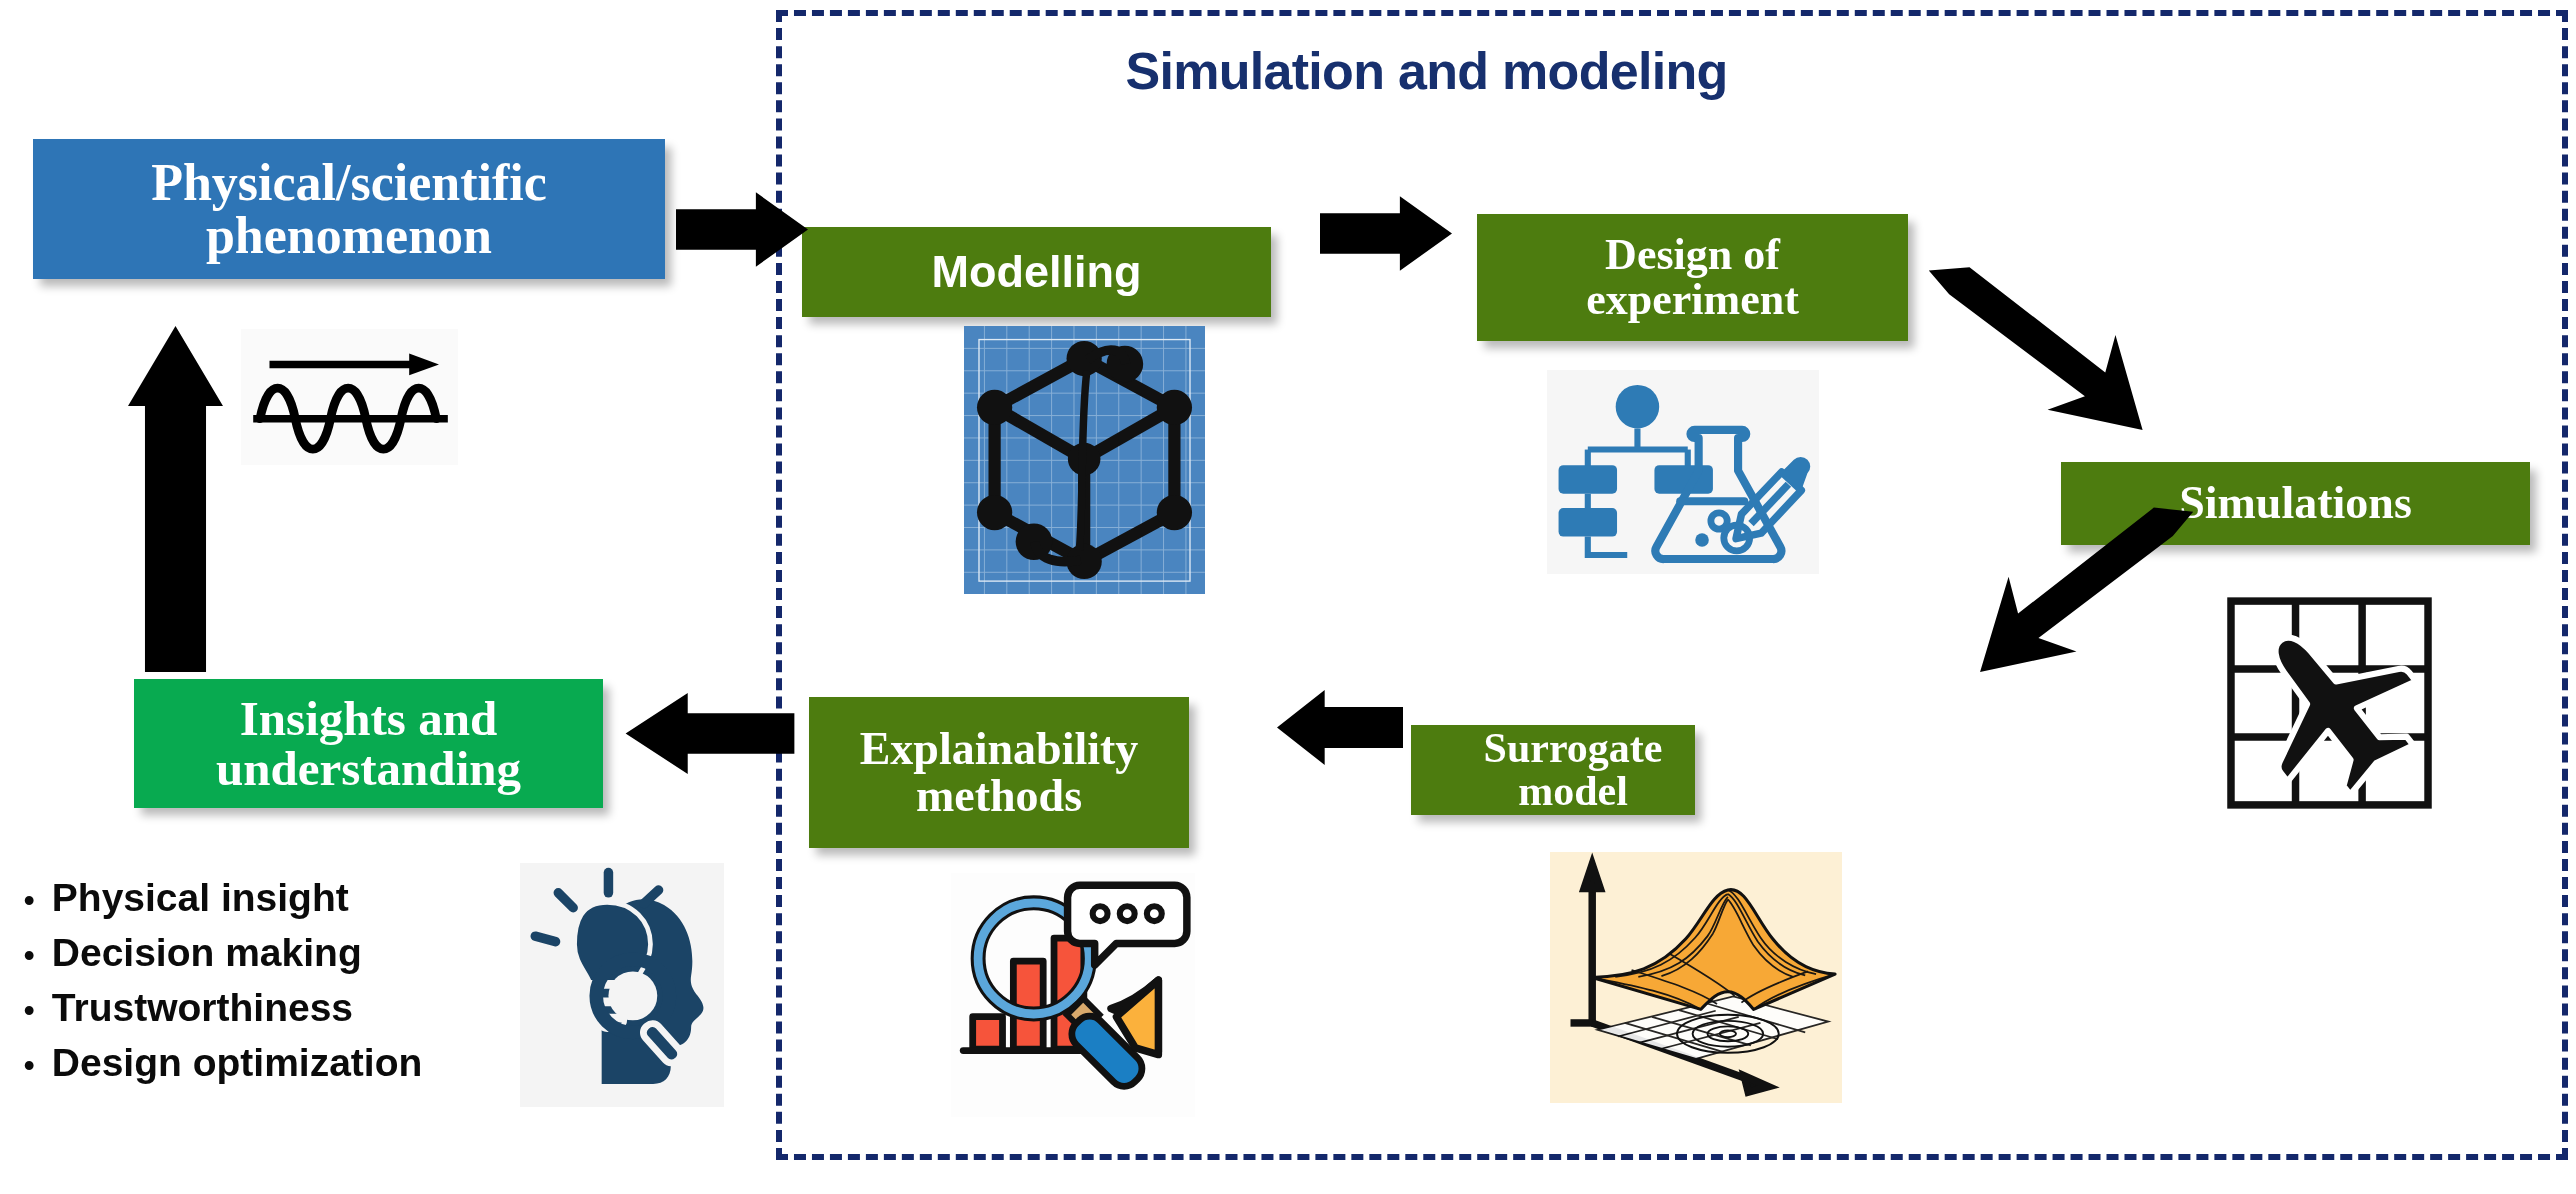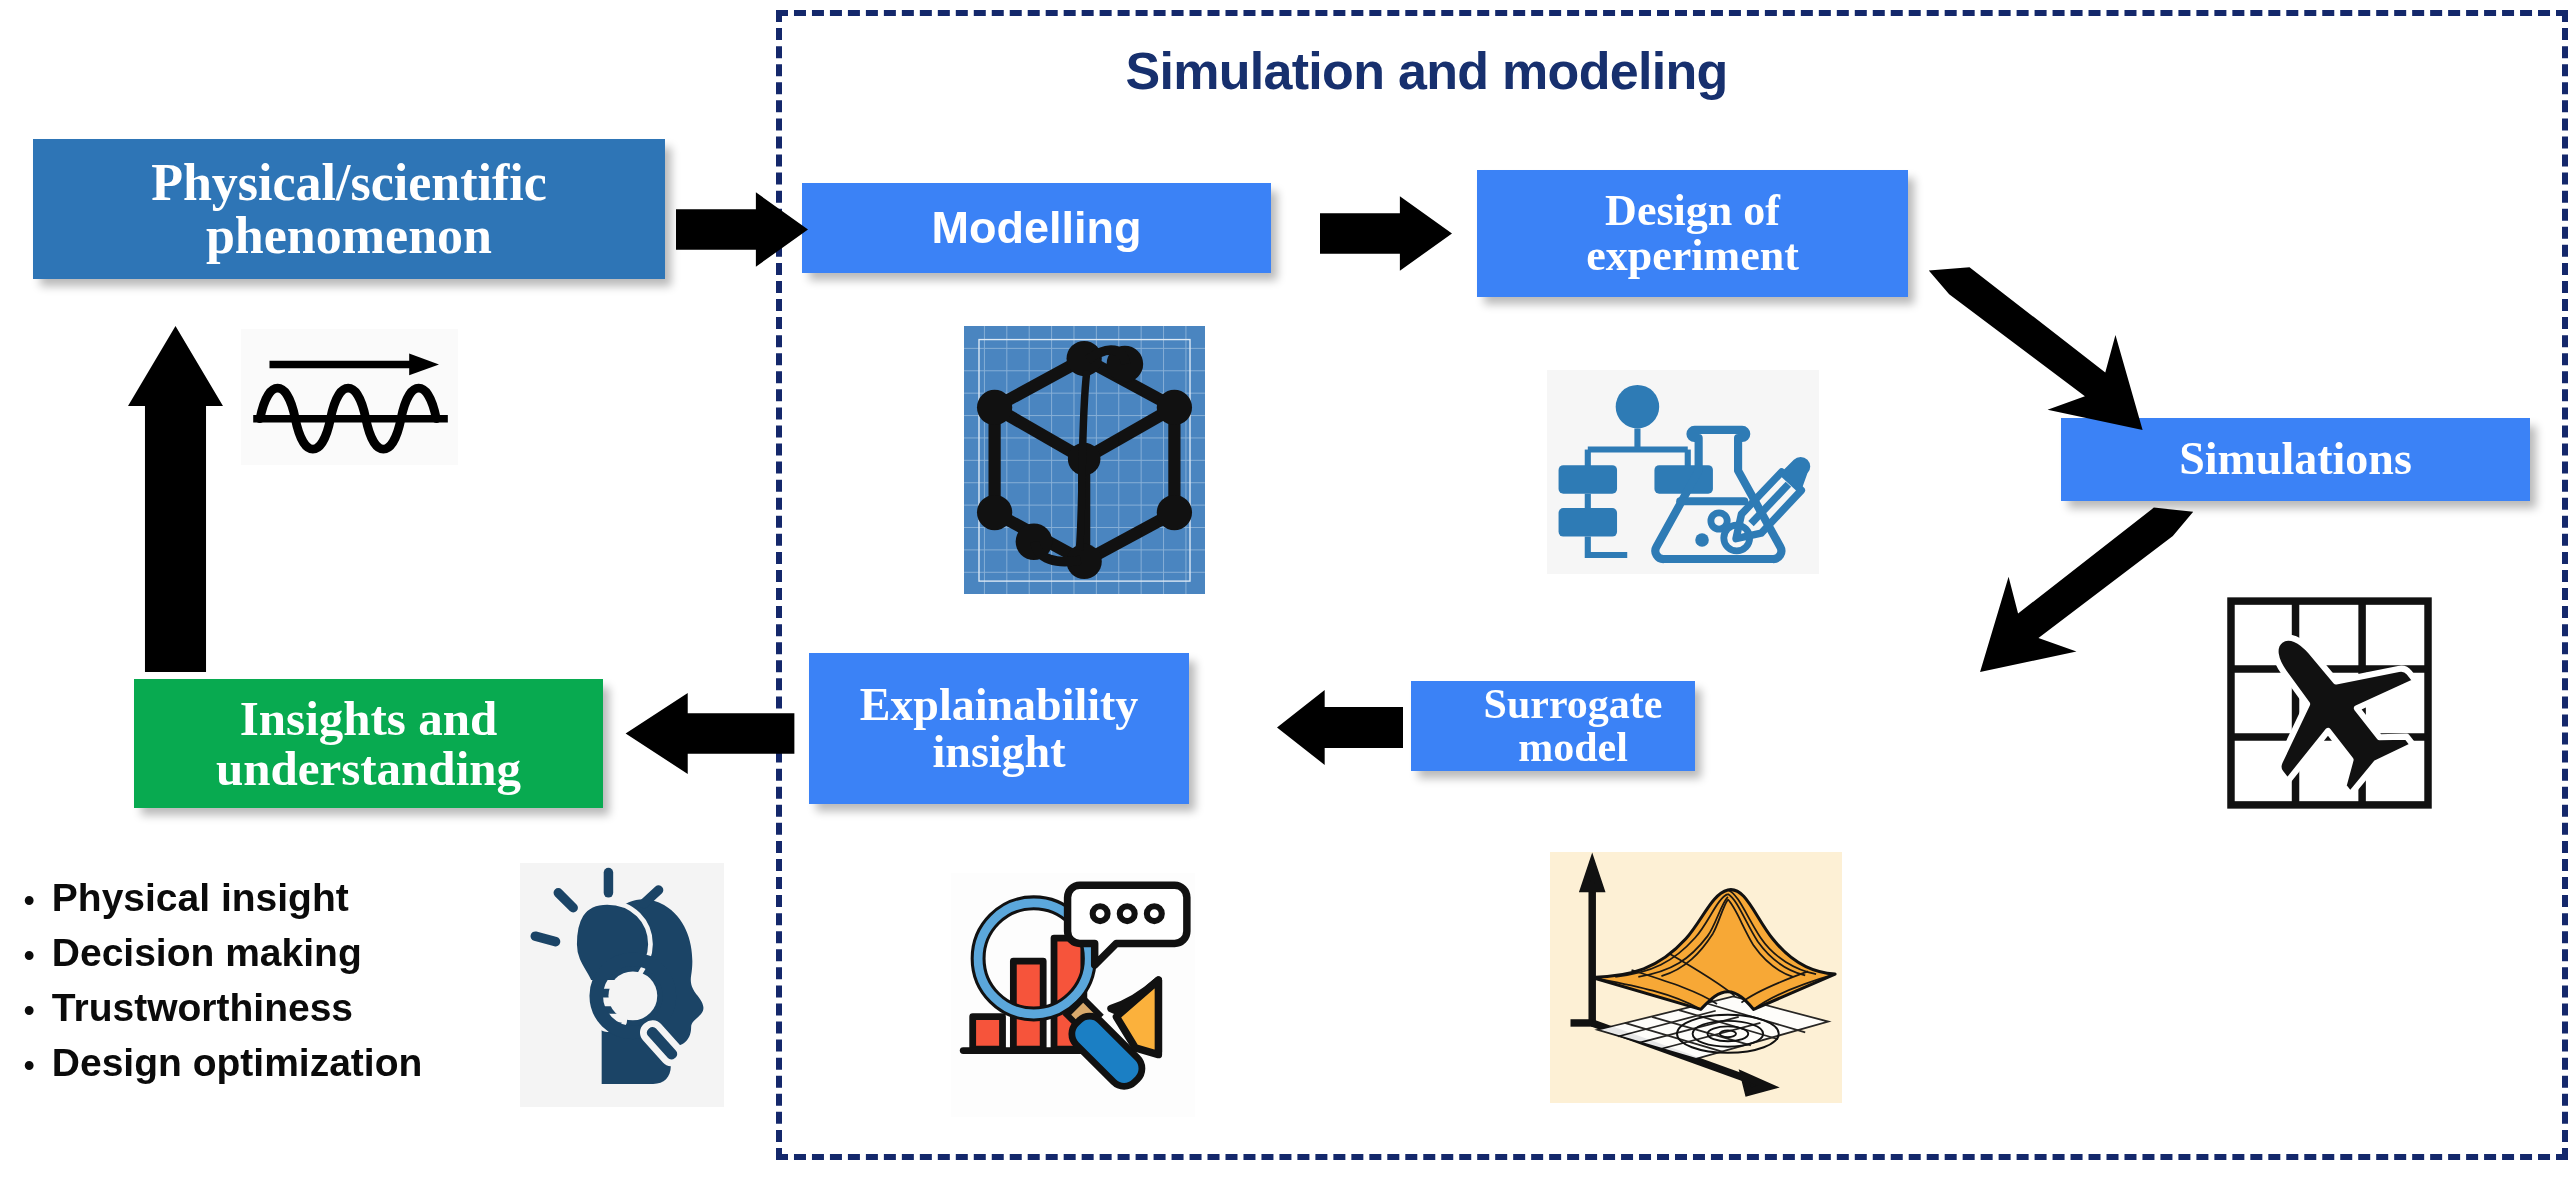--- a/index.html
+++ b/index.html
@@ -18,21 +18,21 @@
 
   
   .box{position:absolute;box-sizing:border-box;display:flex;align-items:center;
     justify-content:center;text-align:center;color:#ffffff;
     box-shadow:6.8px 7.5px 8.8px rgba(0,0,0,0.28);line-height:1.02;}
   .serif{font-family:"Liberation Serif", serif;font-weight:bold;}
   .sans{font-family:"Liberation Sans", sans-serif;font-weight:bold;}
 
   .b-blue{background:#2E75B6;}
   .b-green{background:#08AA50;}
-  .b-orange{background:#3b82f6;}
+  .b-orange{background:#4d7c0f;margin-top:44px;}
 
   #box-phenomenon{left:33px;top:139px;width:632px;height:140px;font-size:52px;padding:0 12.2px;}
   #box-insights  {left:134px;top:679px;width:469px;height:129px;font-size:49px;padding:0 8.1px;}
   #box-modelling {left:802px;top:183px;width:469px;height:90px;font-size:45px;}
   #box-doe       {left:1477px;top:170px;width:431px;height:127px;font-size:44px;padding:0 9.5px;}
   #box-simulations{left:2061px;top:418px;width:469px;height:83px;font-size:46px;text-align:center;}
   #box-surrogate {left:1411px;top:681px;width:284px;height:90px;font-size:42px;padding-left:40px;}
   #box-explain   {left:809px;top:653px;width:380px;height:151px;font-size:46px;padding:0 22px;}
 
   
@@ -86,21 +86,21 @@
     <div>Simulations</div>
   </div>
 
   <div class="box b-orange serif" id="box-surrogate">
     <div>Surrogate model</div>
   </div>
 
   <div class="box b-orange serif" id="box-explain">
     <div>
       <div>Explainability</div>
-      <div>insight</div>
+      <div>methods</div>
     </div>
   </div>
 
   <div class="box b-green serif" id="box-insights">
     <div>
       <div>Insights and</div>
       <div>understanding</div>
     </div>
   </div>
 

